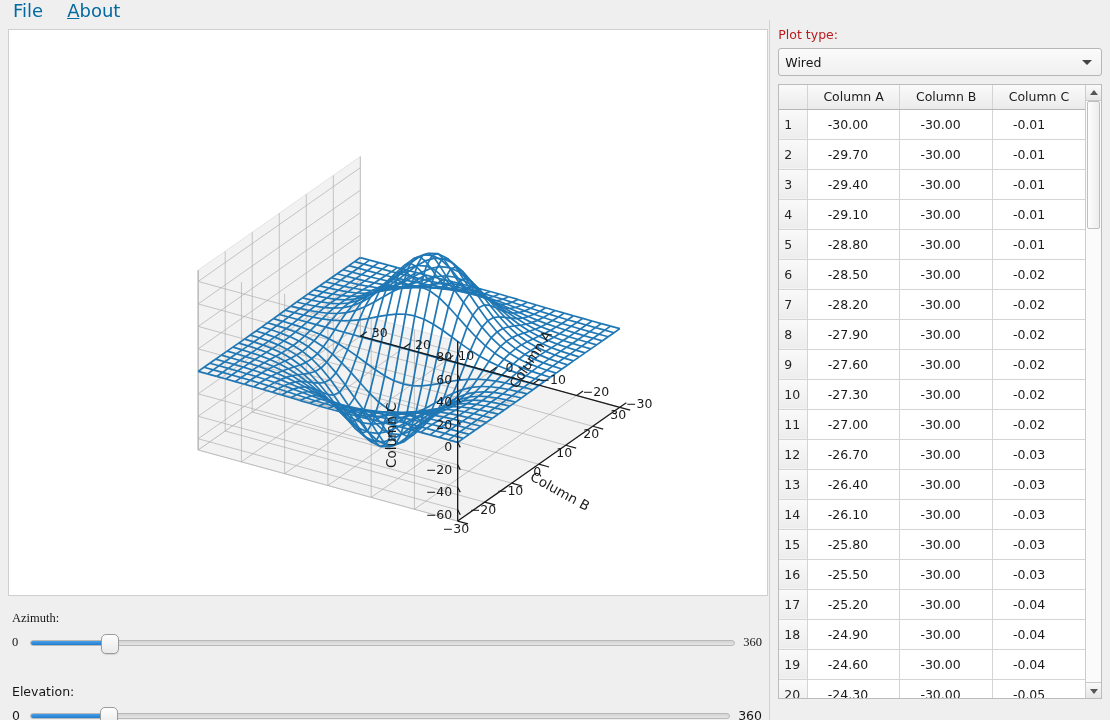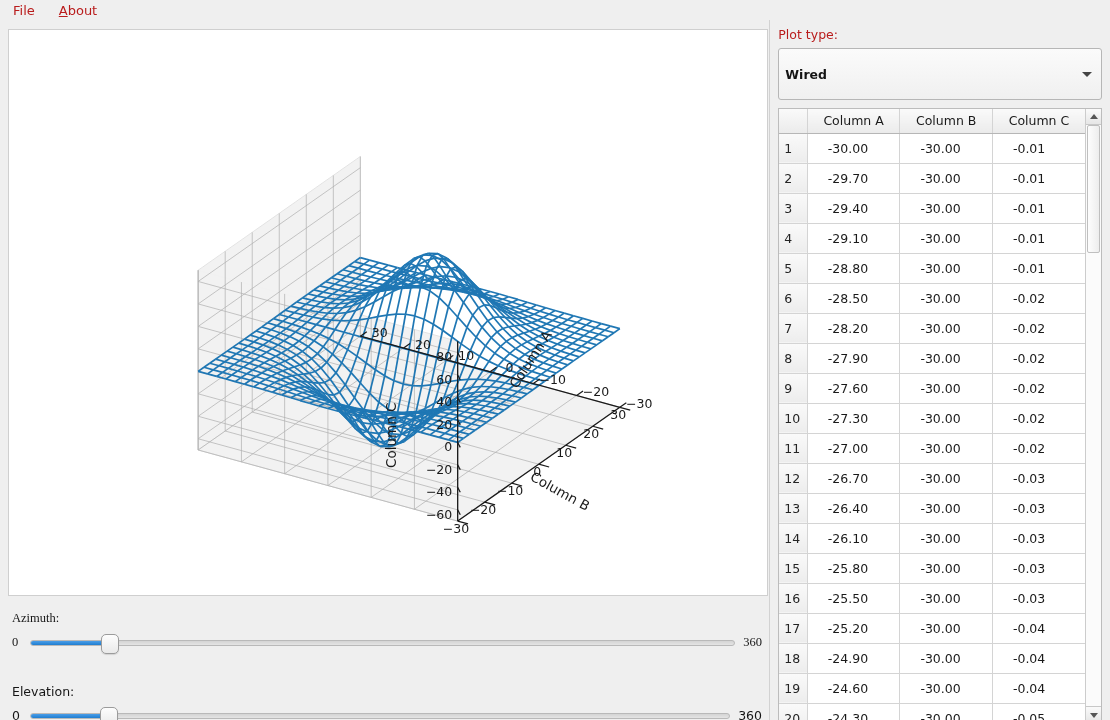--- a/index.html
+++ b/index.html
@@ -8,21 +8,21 @@
     background:#efefef;
     font-family:"DejaVu Sans","Liberation Sans",sans-serif;
     font-size:12px;color:#1a1a1a;
     -webkit-font-smoothing:antialiased;
   }
   
   #menubar{
     height:20px;background:#efefef;display:flex;align-items:center;
     padding-left:10px;gap:18px;
   }
-  .menu-item{font-size:13px;color:#b91c1c;cursor:default;padding:1px 3px;}
+  .menu-item{font-size:18px;color:#0369a1;cursor:default;padding:1px 3px;}
   .menu-item .mn{text-decoration:underline;}
   
   #main{display:flex;height:700px;width:1110px;}
   #left{width:770px;height:700px;position:relative;background:#efefef;}
   #right{width:340px;height:700px;background:#efefef;position:relative;
          border-left:1px solid #d2d2d2;}
   
   #plot-canvas{
     position:absolute;left:8px;top:9px;width:758px;height:565px;
     background:#ffffff;border:1px solid #cfcfcf;overflow:hidden;
@@ -47,21 +47,21 @@
     position:absolute;top:-7px;width:16px;height:18px;margin-left:-8px;
     border-radius:5px;background:linear-gradient(#fdfdfd,#e9e9e9);
     border:1px solid #9b9b9b;box-shadow:0 1px 1px rgba(0,0,0,.12);
   }
   
   #right-inner{padding:6px 8px 0 8px;}
   #plot-type-label{font-size:12.5px;color:#b91c1c;margin:1px 0 6px 0;}
   #plot-type-select{
     height:26px;background:linear-gradient(#fbfbfb,#f0f0f0);
     border:1px solid #b6b6b6;border-radius:3px;
-    display:flex;align-items:center;padding:12px 6px;position:relative;font-weight:bold;
+    display:flex;align-items:center;padding:0 6px;position:relative;
   }
   #plot-type-value{font-size:12.5px;color:#151515;}
   #plot-type-arrow{
     position:absolute;right:9px;top:50%;margin-top:-2px;
     width:0;height:0;border-left:5px solid transparent;
     border-right:5px solid transparent;border-top:5px solid #444;
   }
   
   #table-wrap{
     margin-top:8px;display:flex;

